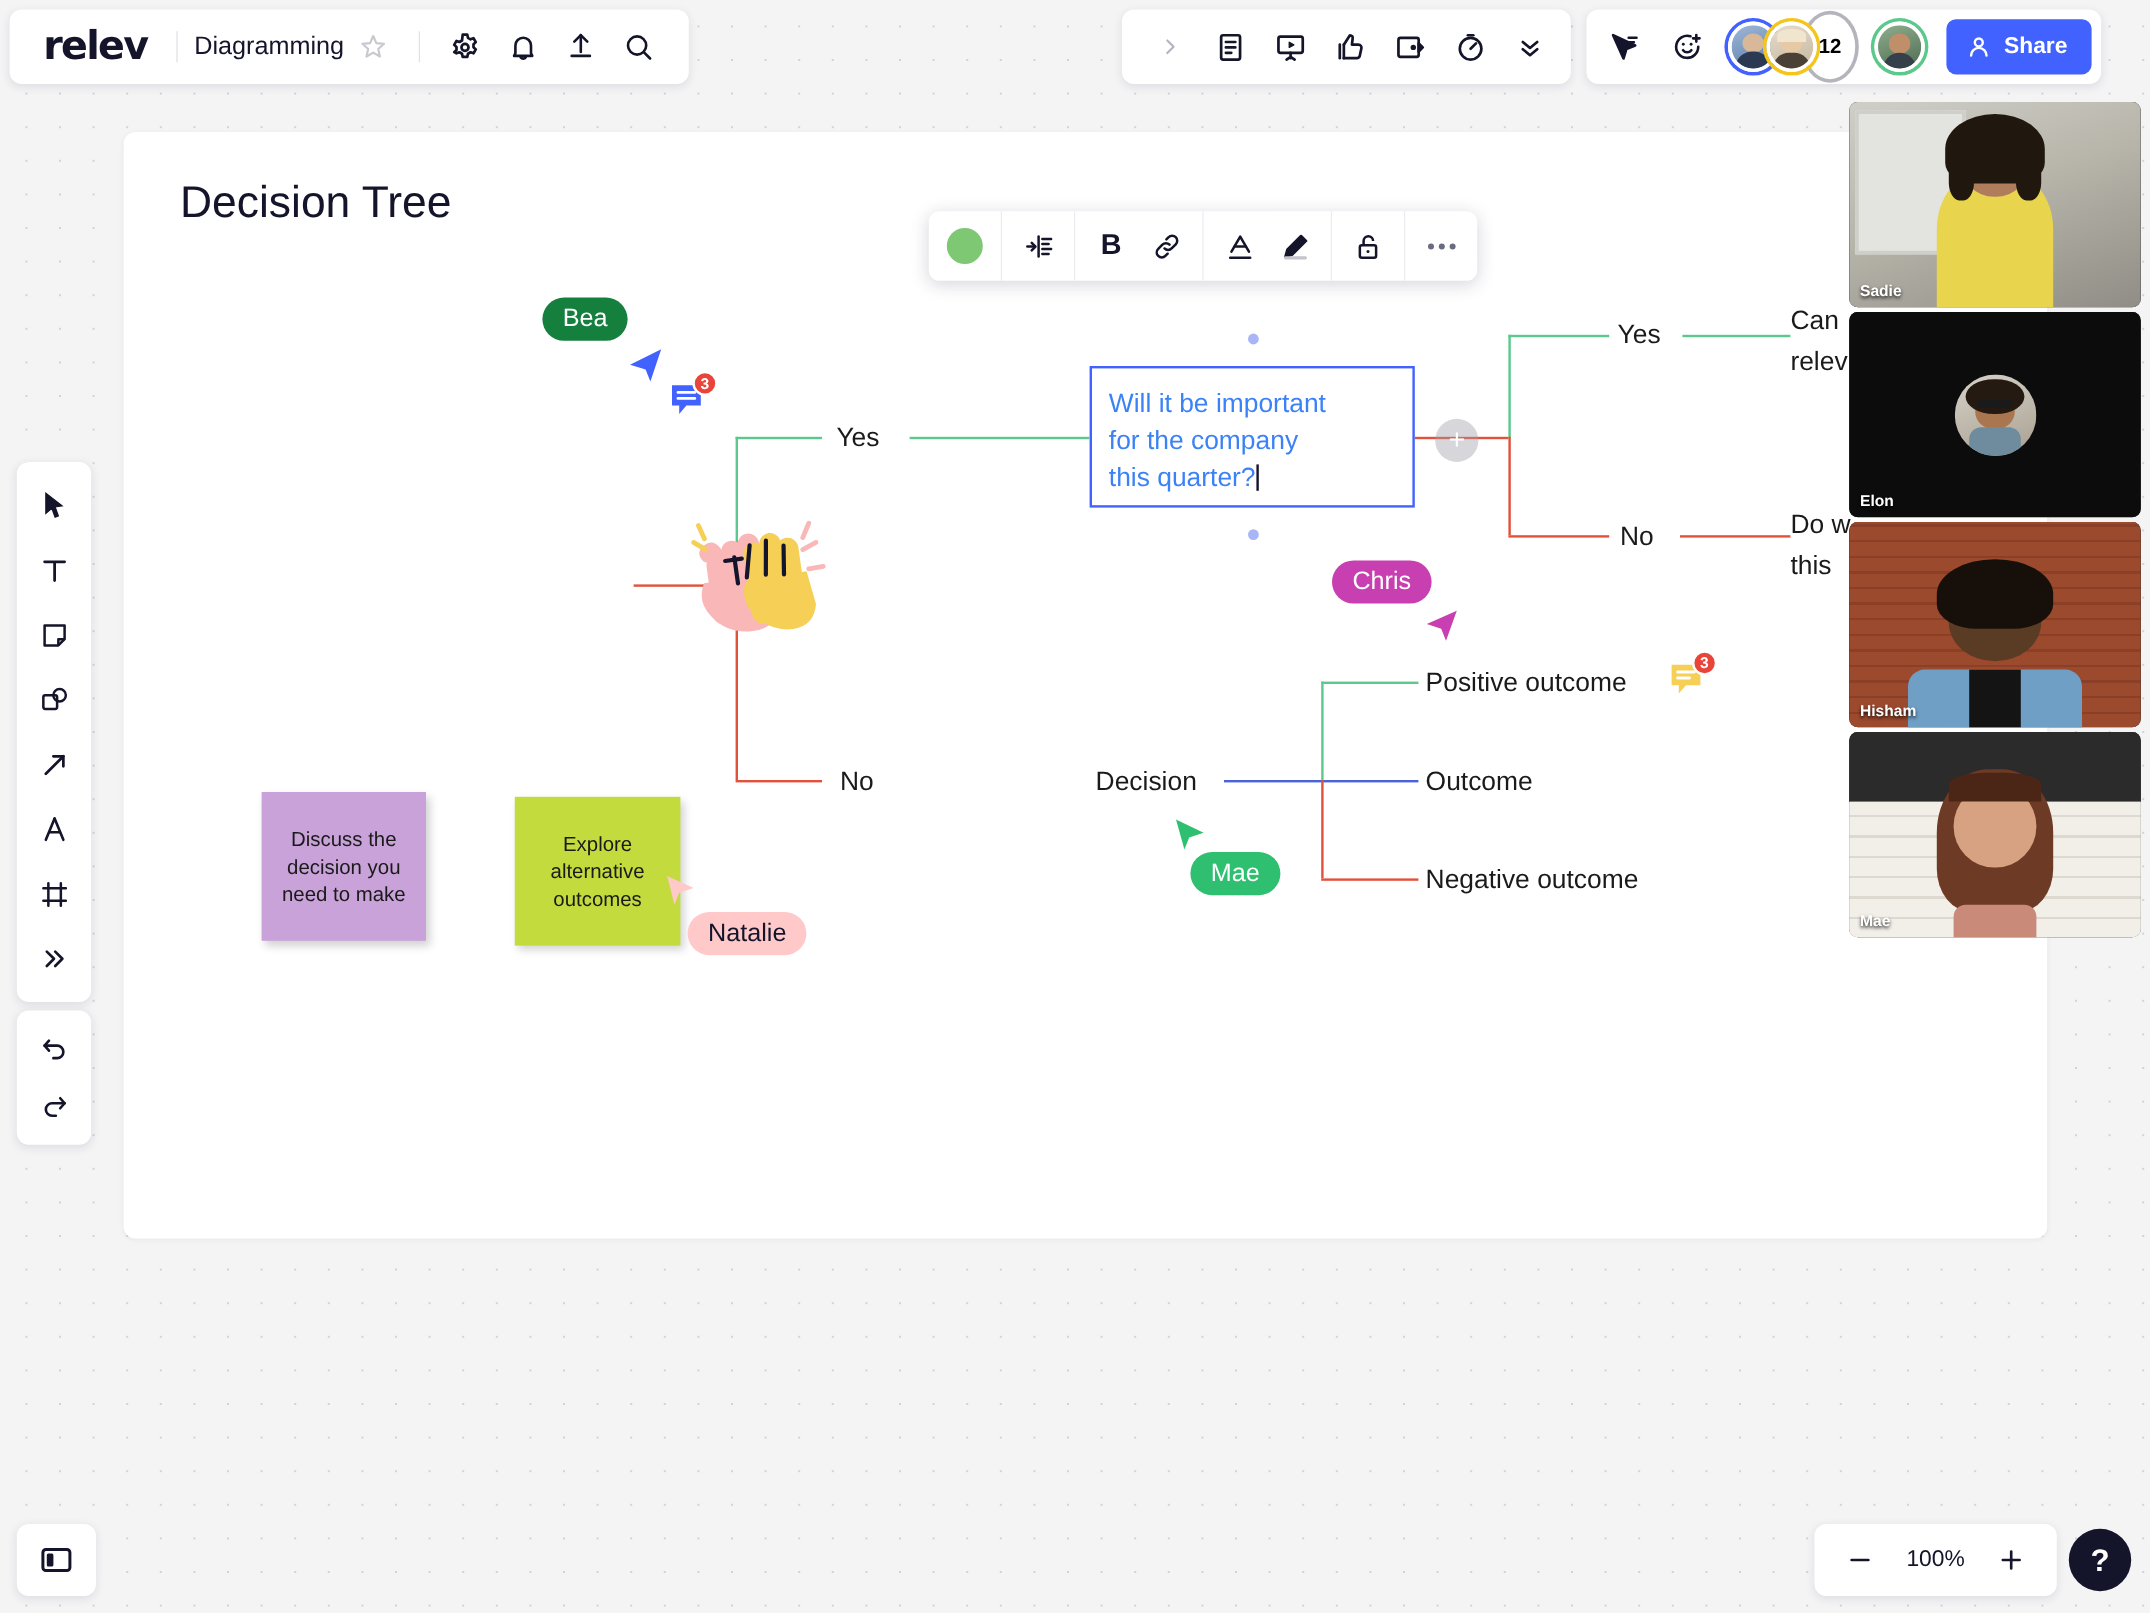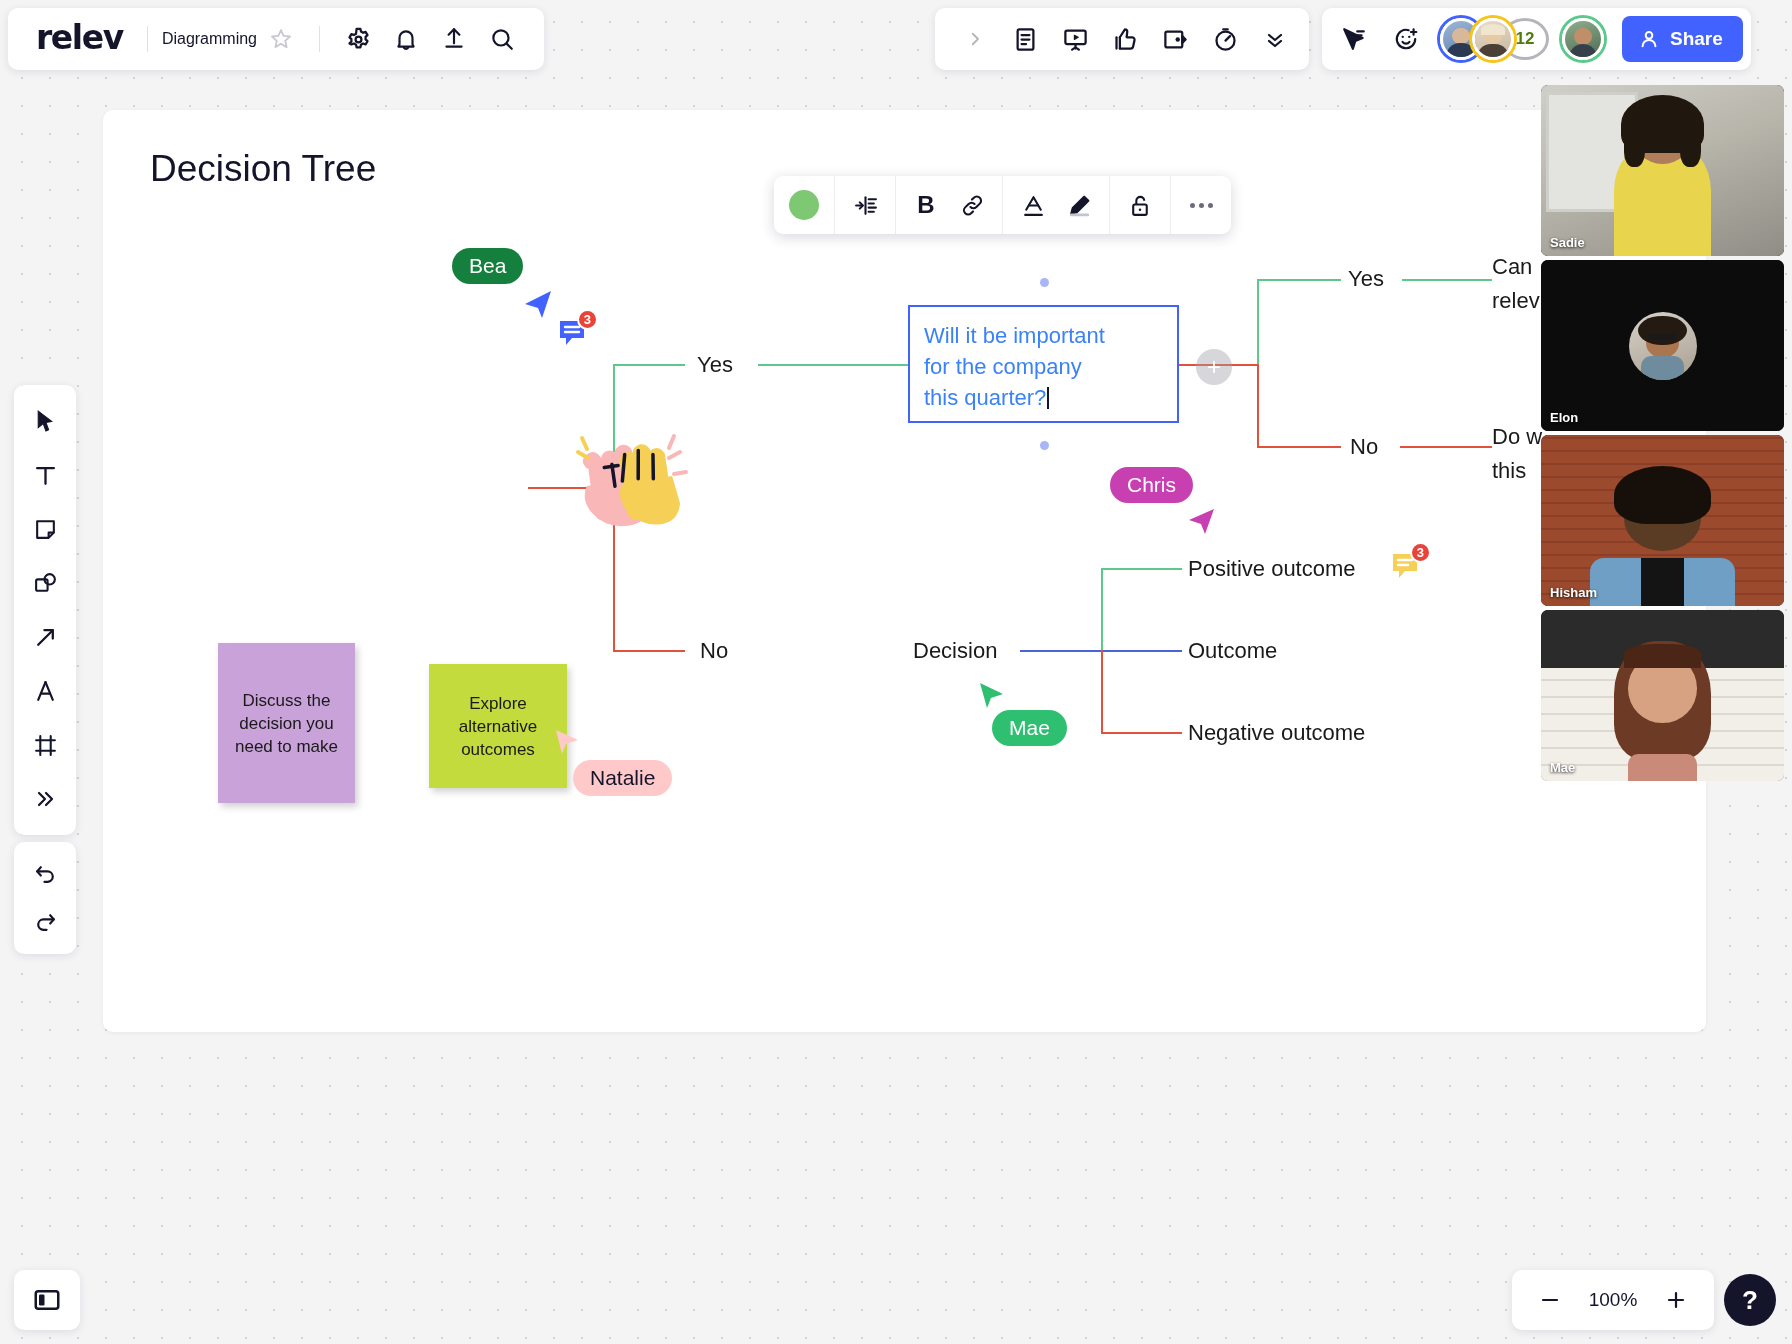--- a/index.html
+++ b/index.html
@@ -39,21 +39,21 @@
     box-shadow: 0 2px 8px rgba(33,33,70,.10);
     z-index: 40;
   }
   .miro-logo {
     font-size: 33px; font-weight: 700; color: #14142b;
     letter-spacing: -1.4px; padding: 0 10px 4px 10px;
     font-family: "DejaVu Sans", sans-serif;
   }
   .vsep { width: 1px; height: 26px; background: #e0e0e6; margin: 0 14px; }
   .board-title {
-    font-size: 16px; color: #14142b; font-weight: 400;
+    font-size: 21px; color: #14142b; font-weight: 400;
     white-space: nowrap;
   }
   .icon-btn {
     width: 48px; height: 48px;
     display: flex; align-items: center; justify-content: center;
     border-radius: 8px; cursor: pointer;
   }
   .icon-btn svg { display: block; }
 
   
@@ -78,23 +78,23 @@
     width: 42px; height: 42px; border-radius: 50%;
     border: 3px solid #fff; overflow: hidden; position: relative;
     margin-left: -10px; flex: none;
   }
   .avatar:first-child { margin-left: 0; }
   .avatar.ring-blue  { box-shadow: 0 0 0 3px #4262ff; }
   .avatar.ring-gold  { box-shadow: 0 0 0 3px #f5c518; }
   .avatar.ring-green { box-shadow: 0 0 0 3px #5cc98c; margin-left: 16px; }
   .avatar .ph { position: absolute; inset: 0; }
   .count-bubble {
-    width: 42px; height: 36px; border-radius: 50%;
+    width: 42px; height: 54px; border-radius: 50%;
     background: #fff; display:flex; align-items:center; justify-content:center;
-    font-size: 17px; font-weight: 700; color: #4d7c0f;
+    font-size: 17px; font-weight: 700; color: #000000;
     margin-left: -10px; box-shadow: 0 0 0 3px #b4b4bd; border: 3px solid #fff;
   }
   .share-btn {
     margin-left: 14px; height: 46px; padding: 0 20px 0 16px;
     background: #4262ff; color: #fff; border-radius: 8px;
     display: flex; align-items: center; gap: 10px;
     font-size: 19px; font-weight: 700; cursor: pointer;
   }
 
   
@@ -309,21 +309,21 @@
   <div class="conn h c-blue" style="left:1020px; top:650px; width:162px;"></div>
   <div class="conn v c-green" style="left:1101px; top:568px; height:82px;"></div>
   <div class="conn h c-green" style="left:1101px; top:568px; width:81px;"></div>
   <div class="conn v c-red" style="left:1101px; top:650px; height:82px;"></div>
   <div class="conn h c-red" style="left:1101px; top:732px; width:81px;"></div>
 
   <div class="lbl" style="left:1188px; top:556px;">Positive outcome</div>
   <div class="lbl" style="left:1188px; top:638px;">Outcome</div>
   <div class="lbl" style="left:1188px; top:720px;">Negative outcome</div>
 
-  <div class="sticky purple" style="left:218px; top:643px; width:137px; height:160px;">
+  <div class="sticky purple" style="left:218px; top:660px; width:137px; height:124px;">
     <span>Discuss the decision you need to make</span>
   </div>
   <div class="sticky lime" style="left:385px; top:664px; width:138px; height:124px;">
     <span>Explore alternative outcomes</span>
   </div>
 
   <div class="clap">
     <svg width="120" height="115" viewBox="0 0 120 115">
       <g transform="rotate(-8 60 60)">
         <path d="M18 44 q-6 -8 2 -13 q8 -5 13 3 l16 26 z" fill="#f9b7b7"></path>

